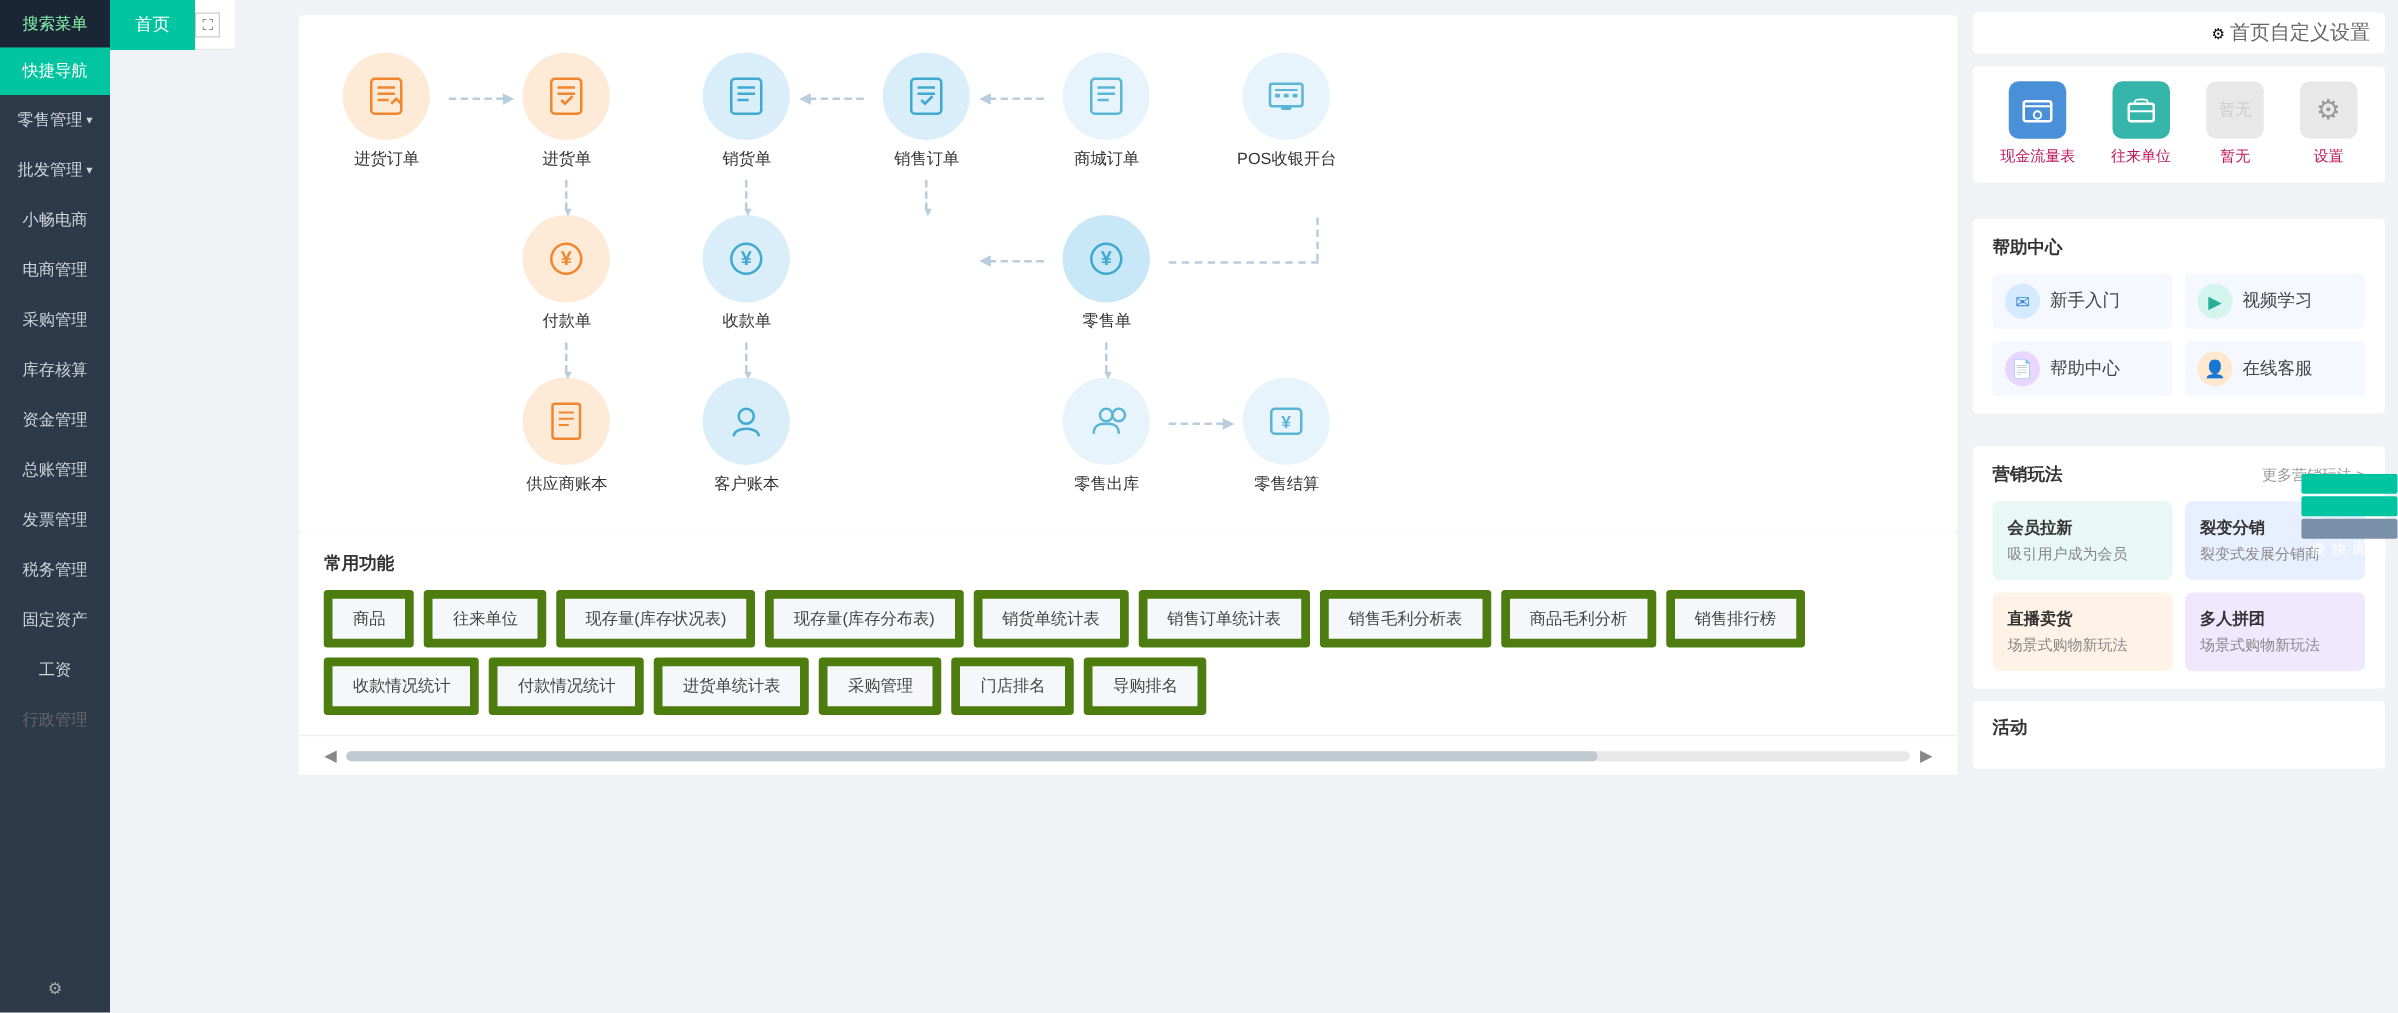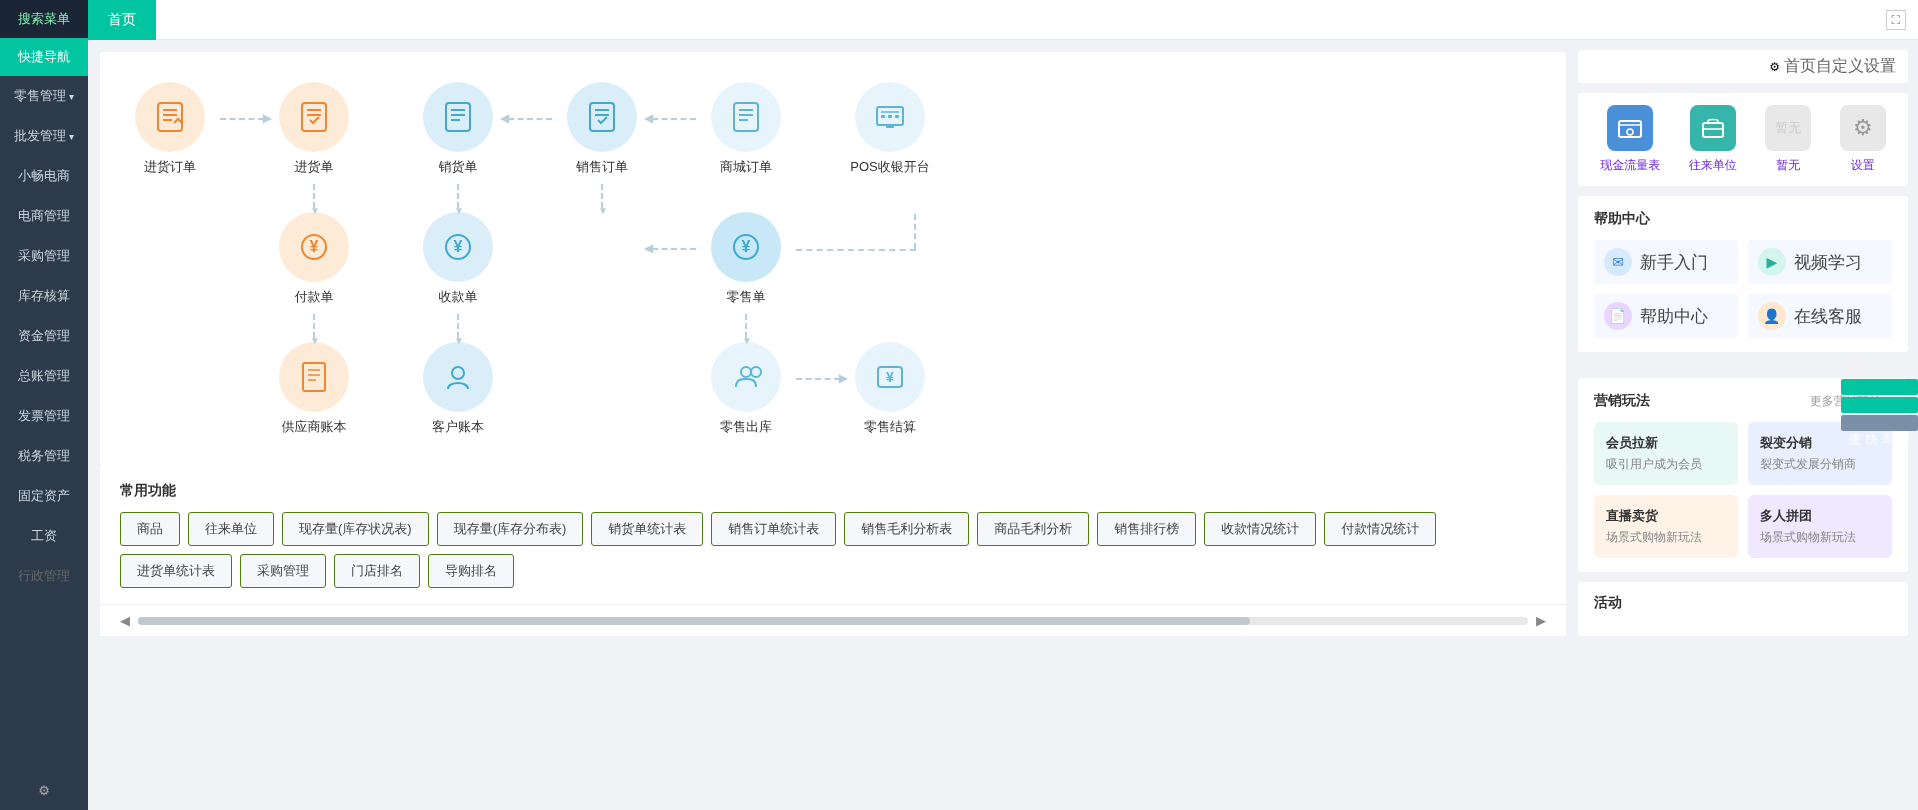--- a/index.html
+++ b/index.html
@@ -81,22 +81,22 @@
       cursor: pointer;
       padding: 2px 5px;
       font-size: 12px;
       color: #666;
     }
 
     
     .main-wrapper {
       flex: 1;
       display: flex;
-      flex-direction: column;
       overflow: hidden;
+      gap: 39px;
     }
     .content-area {
       flex: 1;
       display: flex;
       overflow: hidden;
       background: #f0f2f5;
     }
 
     
     .left-panel {
@@ -151,21 +151,21 @@
       color: #333;
       margin-bottom: 12px;
     }
     .common-grid {
       display: flex;
       flex-wrap: wrap;
       gap: 8px;
     }
     .common-btn {
       background: #f5f7fa;
-      border: 1px solid #4d7c0f;
+      border: 7px solid #4d7c0f;
       border-radius: 3px;
       padding: 7px 16px;
       font-size: 13px;
       color: #444;
       cursor: pointer;
       white-space: nowrap;
     }
 
     
     .scroll-bar-area {
@@ -239,27 +239,28 @@
       border-radius: 8px;
       display: flex;
       align-items: center;
       justify-content: center;
       font-size: 20px;
     }
     .qi-blue { background: #4a90d9; color: #fff; }
     .qi-teal { background: #36b5aa; color: #fff; }
     .qi-gray { background: #e8e8e8; color: #aaa; }
     .qi-silver { background: #e8e8e8; color: #aaa; }
-    .quick-icon-label { font-size: 12px; color: #6d28d9; text-align: center; }
+    .quick-icon-label { font-size: 12px; color: #be185d; text-align: center; }
 
     
     .help-card {
       background: #fff;
       border-radius: 4px;
       padding: 14px 16px;
+      margin-top: 19px;
     }
     .help-title {
       font-size: 14px;
       font-weight: bold;
       color: #333;
       margin-bottom: 12px;
     }
     .help-grid {
       display: grid;
       grid-template-columns: 1fr 1fr;
@@ -280,21 +281,21 @@
       border-radius: 50%;
       display: flex;
       align-items: center;
       justify-content: center;
       font-size: 14px;
     }
     .hi-blue { background: #d6eaff; color: #3a86d4; }
     .hi-green { background: #d4f5ee; color: #2ab09a; }
     .hi-purple { background: #e8d6ff; color: #8b5cf6; }
     .hi-orange { background: #ffe8d0; color: #f07030; }
-    .help-label { font-size: 17px; color: #444; }
+    .help-label { font-size: 14px; color: #444; }
 
     
     .marketing-card {
       background: #fff;
       border-radius: 4px;
       padding: 14px 16px;
       margin-top: 16px;
     }
     .marketing-header {
       display: flex;

